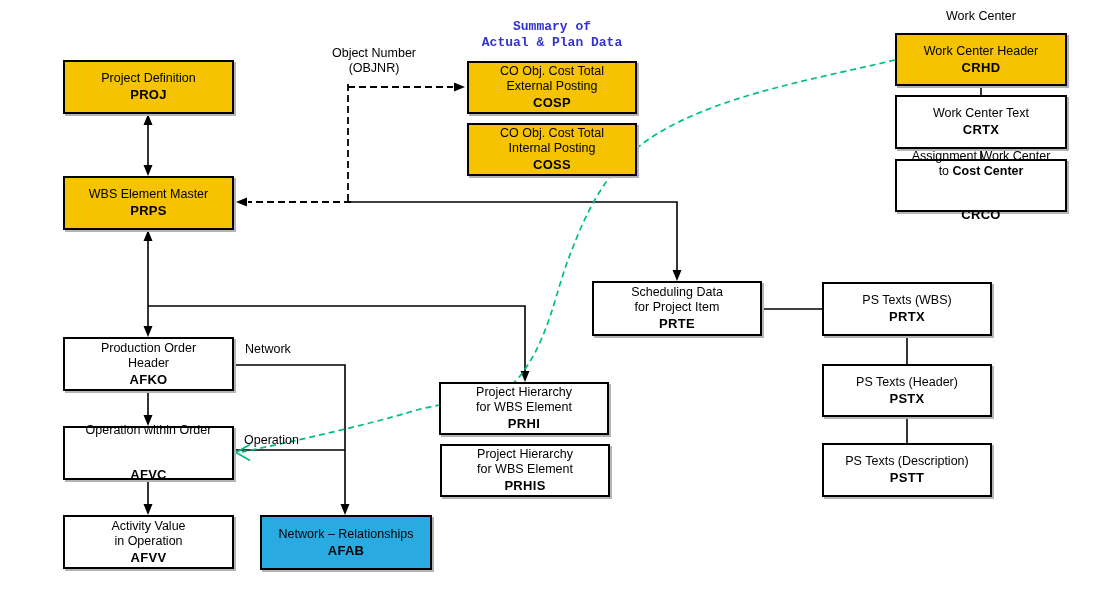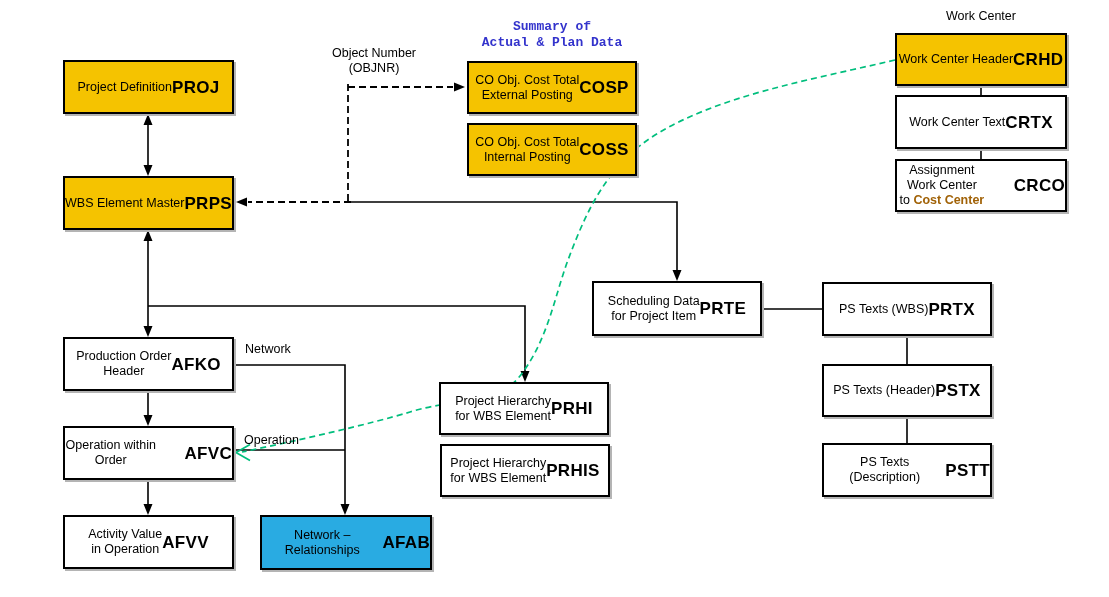--- a/index.html
+++ b/index.html
@@ -13,32 +13,32 @@
     overflow: hidden;
   }
   #wires { position: absolute; left: 0; top: 0; width: 1109px; height: 597px; }
 
   .box {
     position: absolute;
     box-sizing: border-box;
     border: 2px solid #000;
     background: #ffffff;
     display: flex;
-    flex-direction: row;
+    flex-direction: column;
     align-items: center;
     justify-content: center;
     text-align: center;
     box-shadow: 2px 2px 0 #b4b4b4;
     z-index: 2;
   }
   .box.yellow { background: #F5C300; }
   .box.blue   { background: #29ABE2; }
   .bt { font-size: 12.5px; line-height: 15px; white-space: pre-line; }
-  .bc { font-size: 17px; line-height: 16px; font-weight: bold; margin-top: 1px; letter-spacing: 0.3px; }
-  .red-em { color: #a16207; font-weight: bold; }
+  .bc { font-size: 13px; line-height: 16px; font-weight: bold; margin-top: 1px; letter-spacing: 0.3px; }
+  .red-em { color: #000000; font-weight: bold; }
 
   .flabel {
     position: absolute;
     font-size: 12.5px;
     line-height: 15px;
     z-index: 3;
     white-space: pre-line;
   }
   .flabel.center { text-align: center; }
   #summary-label {

